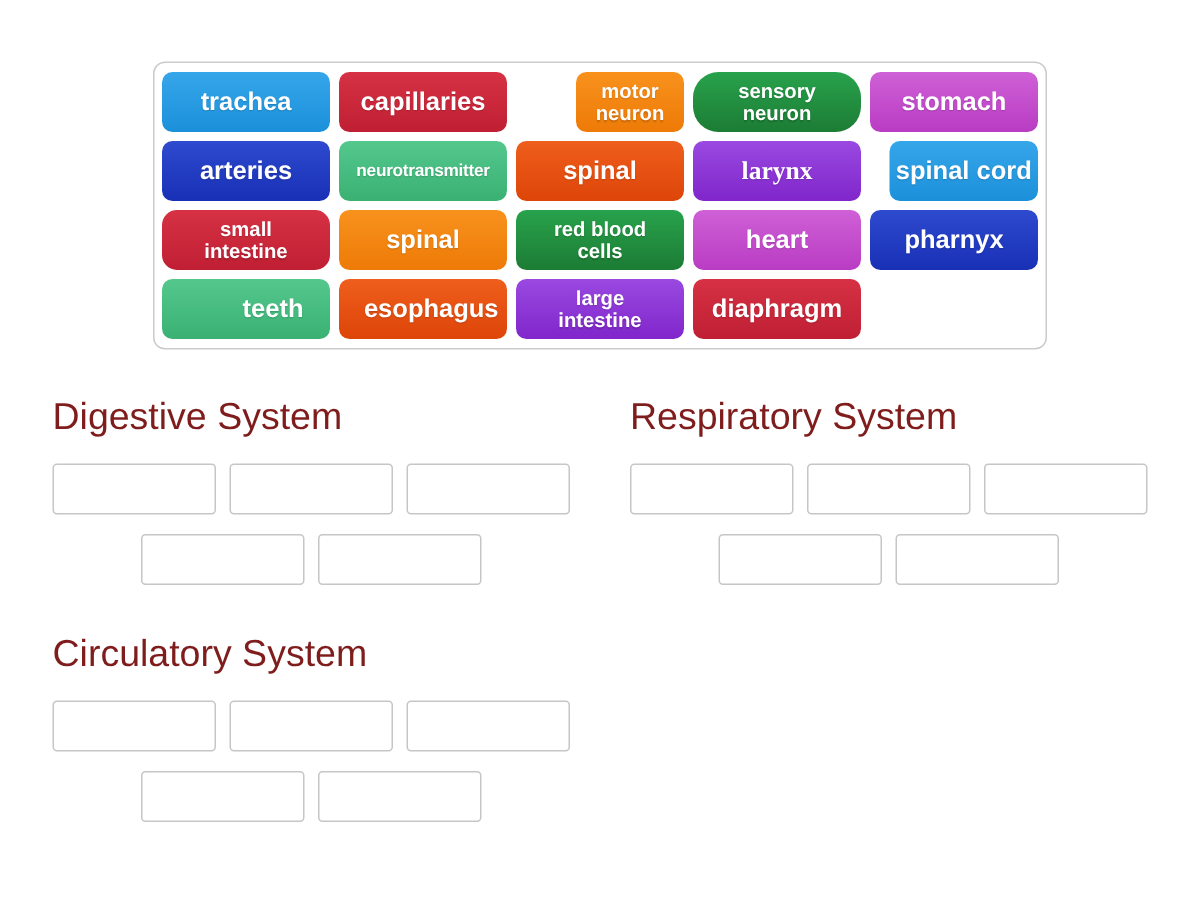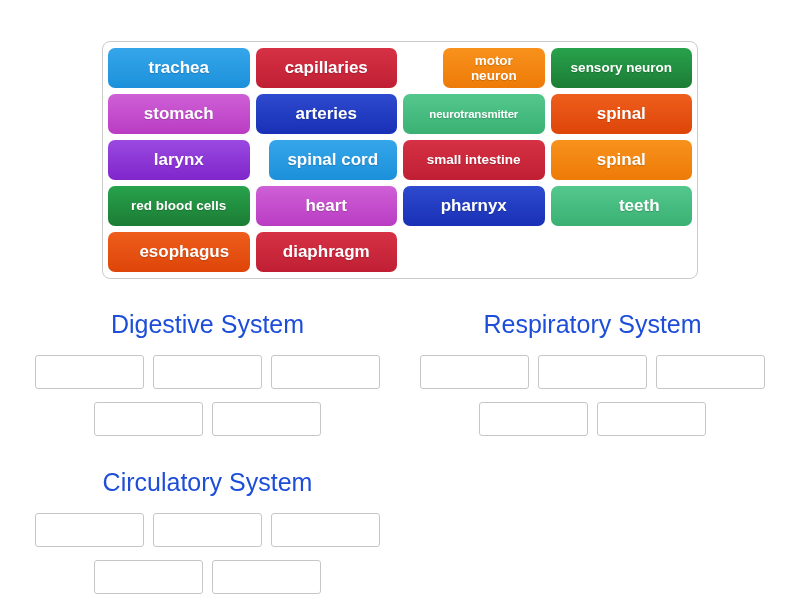--- a/index.html
+++ b/index.html
@@ -12,21 +12,21 @@
 
   
   .board {
     width: 596px;
     margin: 41px auto 0;
     border: 1px solid #cbcbcb;
     border-radius: 8px;
     background: #ffffff;
     padding: 6px 5px;
     display: grid;
-    grid-template-columns: repeat(4, 1fr);
+    grid-template-columns: repeat(5, 1fr);
     gap: 6px;
   }
   .tile {
     height: 40px;
     border-radius: 7px;
     color: #ffffff;
     font-weight: 700;
     font-size: 17px;
     line-height: 1.12;
     display: flex;
@@ -46,22 +46,22 @@
     width: 730px;
     margin: 30px auto 0;
     display: grid;
     grid-template-columns: 345px 345px;
     column-gap: 40px;
     row-gap: 31px;
   }
   .group-title {
     font-size: 25px;
     font-weight: 400;
-    color: #1d4ed8;
-    text-align: center;
+    color: #7f1d1d;
+    text-align: left;
     margin-bottom: 16px;
     line-height: 30px;
   }
   .slot-row {
     display: flex;
     gap: 9px;
     margin-bottom: 13px;
   }
   .slot-row--center { justify-content: center; margin-bottom: 0; }
   .slot {
@@ -72,37 +72,38 @@
     border-radius: 3px;
   }
 </style>
 </head>
 <body>
 
 <div class="board">
   <div class="tile" style="background: linear-gradient(rgb(54, 166, 234), rgb(27, 144, 218));">trachea</div>
   <div class="tile" style="background: linear-gradient(rgb(214, 49, 69), rgb(192, 31, 51));">capillaries</div>
   <div class="tile tile--two" style="background: linear-gradient(rgb(248, 146, 29), rgb(238, 122, 7)); margin-left: 40px;">motor neuron</div>
-  <div class="tile tile--two" style="background: linear-gradient(rgb(40, 162, 76), rgb(28, 124, 52));">sensory neuron</div>
+  <div class="tile tile--two" style="background: linear-gradient(rgb(40, 162, 76), rgb(28, 124, 52)); border-radius: 17px;">sensory neuron</div>
   <div class="tile" style="background: linear-gradient(rgb(207, 96, 214), rgb(185, 60, 195));">stomach</div>
 
   <div class="tile" style="background: linear-gradient(rgb(46, 74, 206), rgb(24, 48, 182));">arteries</div>
   <div class="tile tile--sm" style="background: linear-gradient(rgb(84, 199, 141), rgb(58, 177, 115));">neurotransmitter</div>
   <div class="tile" style="background: linear-gradient(rgb(238, 94, 28), rgb(222, 69, 9));">spinal</div>
-  <div class="tile" style="background: linear-gradient(rgb(154, 73, 225), rgb(128, 38, 203));">larynx</div>
+  <div class="tile" style="background: linear-gradient(rgb(154, 73, 225), rgb(128, 38, 203)); font-family: Liberation Serif, serif;">larynx</div>
   <div class="tile" style="background: linear-gradient(rgb(54, 166, 234), rgb(27, 144, 218)); margin-left: 13px;">spinal cord</div>
 
-  <div class="tile tile--two" style="background: linear-gradient(rgb(214, 49, 69), rgb(192, 31, 51));">small intestine</div>
+  <div class="tile tile--two" style="background: linear-gradient(rgb(214, 49, 69), rgb(192, 31, 51)); border-radius: 10px;">small intestine</div>
   <div class="tile" style="background: linear-gradient(rgb(248, 146, 29), rgb(238, 122, 7));">spinal</div>
-  <div class="tile tile--two" style="background: linear-gradient(rgb(40, 162, 76), rgb(28, 124, 52)); text-align: right;">red blood cells</div>
+  <div class="tile tile--two" style="background: linear-gradient(rgb(40, 162, 76), rgb(28, 124, 52));">red blood cells</div>
   <div class="tile" style="background: linear-gradient(rgb(207, 96, 214), rgb(185, 60, 195));">heart</div>
   <div class="tile" style="background: linear-gradient(rgb(46, 74, 206), rgb(24, 48, 182));">pharnyx</div>
 
   <div class="tile" style="background: linear-gradient(rgb(84, 199, 141), rgb(58, 177, 115)); padding-left: 40px;">teeth</div>
   <div class="tile" style="background: linear-gradient(rgb(238, 94, 28), rgb(222, 69, 9)); padding-left: 15px;">esophagus</div>
+  <div class="tile tile--two" style="background: linear-gradient(rgb(154, 73, 225), rgb(128, 38, 203));">large intestine</div>
   <div class="tile" style="background: linear-gradient(rgb(214, 49, 69), rgb(192, 31, 51));">diaphragm</div>
 </div>
 
 <div class="groups">
 
   <section class="group">
     <h2 class="group-title">Digestive System</h2>
     <div class="slot-row">
       <div class="slot"></div>
       <div class="slot"></div>

